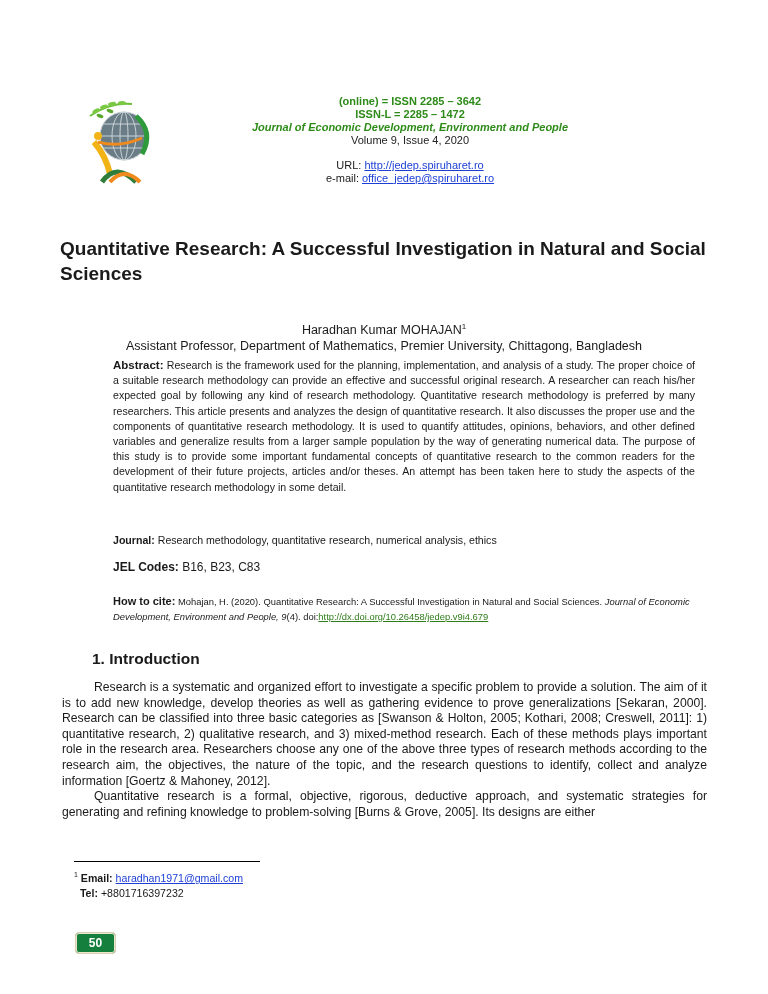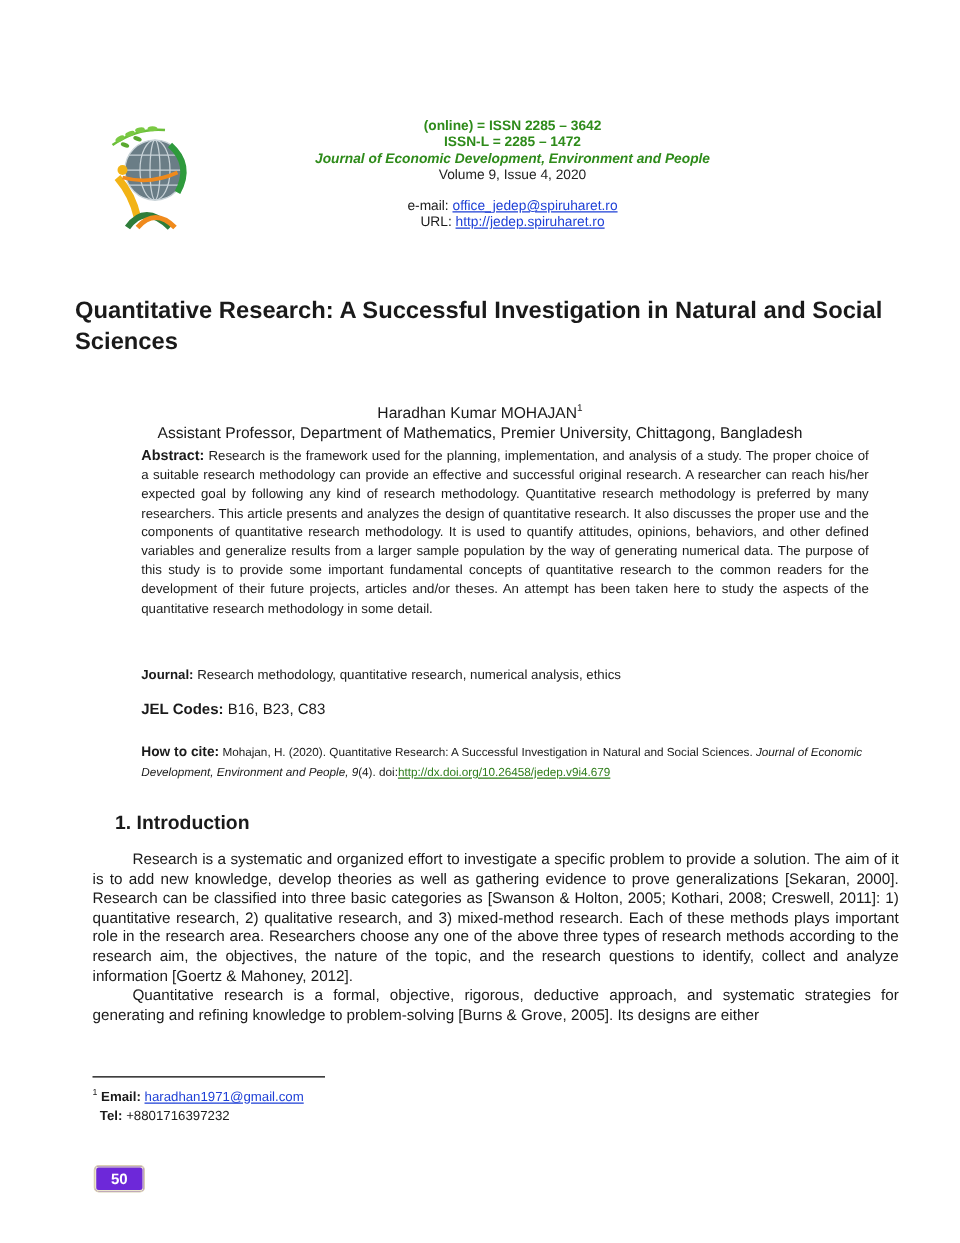--- a/index.html
+++ b/index.html
@@ -30,29 +30,29 @@
   .abstract b { font-size: 11.5px; }
 
   .keywords { position: absolute; left: 113px; top: 534px; width: 582px; font-size: 10.6px; }
   .jel { position: absolute; left: 113px; top: 560px; width: 582px; font-size: 12px; }
   .cite { position: absolute; left: 113px; top: 594px; width: 590px; font-size: 9.4px; line-height: 15px; }
   .cite b { font-size: 11px; }
 
   .section-h { position: absolute; left: 92px; top: 650px; font-size: 15.5px; font-weight: bold; }
 
   .body-text { position: absolute; left: 62px; top: 680px; width: 645px; font-size: 12.2px;
-               line-height: 15.6px; text-align: justify; margin-left: 12px; }
+               line-height: 15.6px; text-align: justify; }
   .body-text p { margin: 0; text-indent: 32px; }
 
   .fn-rule { position: absolute; left: 74px; top: 861px; width: 186px; height: 1px; background: #000; }
   .footnote { position: absolute; left: 74px; top: 867px; font-size: 10.6px; line-height: 15px; }
   .footnote sup { font-size: 7px; }
 
   .page-num { position: absolute; left: 75px; top: 932px; width: 39px; height: 20px;
-              background: #6d28d9; border: 1px solid #d8d0b0; border-radius: 4px;
+              background: #15803d; border: 1px solid #d8d0b0; border-radius: 4px;
               box-shadow: inset 0 0 0 1px #ece6cc; color: #ffffff; font-weight: bold;
               font-size: 12px; line-height: 20px; text-align: center; }
 </style>
 </head>
 <body>
 
 <div class="page">
 
   <div class="logo">
     <svg width="80" height="90" viewBox="0 0 80 90">
@@ -84,24 +84,24 @@
     </svg>
   </div>
 
   <div class="masthead">
     <div class="green-bold">(online) = ISSN 2285 – 3642</div>
     <div class="green-bold">ISSN-L = 2285 – 1472</div>
     <div class="journal">Journal of Economic Development, Environment and People</div>
     <div class="vol">Volume 9, Issue 4, 2020</div>
     <div class="gap"></div>
     <div>
-      <span>e-mail: </span><a class="link">office_jedep@spiruharet.ro</a>
+      <span>URL: </span><a class="link">http://jedep.spiruharet.ro</a>
     </div>
     <div>
-      <span>URL: </span><a class="link">http://jedep.spiruharet.ro</a>
+      <span>e-mail: </span><a class="link">office_jedep@spiruharet.ro</a>
     </div>
   </div>
 
   <div class="title">Quantitative Research: A Successful Investigation in Natural and Social Sciences</div>
 
   <div class="author">
     <div><span>Haradhan Kumar MOHAJAN</span><sup>1</sup></div>
     <div>Assistant Professor, Department of Mathematics, Premier University, Chittagong, Bangladesh</div>
   </div>
 

